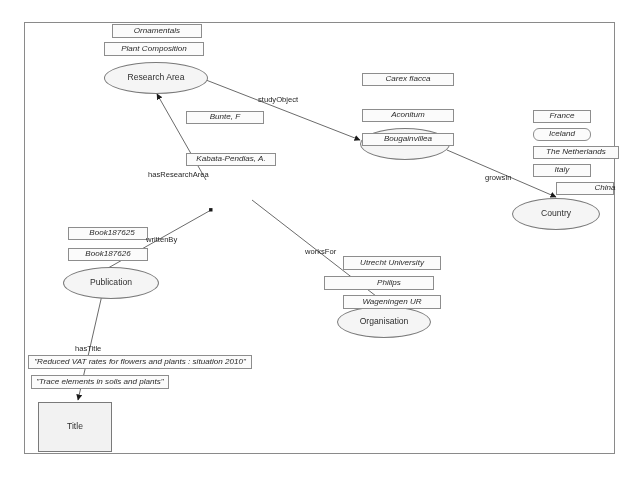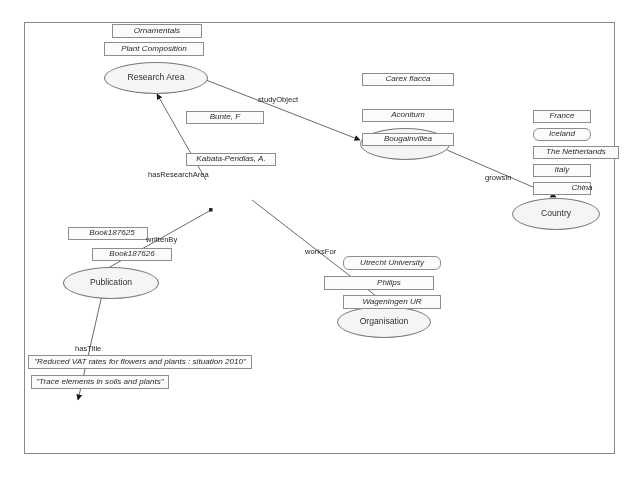--- a/index.html
+++ b/index.html
@@ -127,20 +127,23 @@
 
 
   <div class="node ellipse" style="left:63px;top:267px;width:96px;height:32px;">
     <span>Publication</span>
   </div>
 
   <div class="node ellipse" style="left:337px;top:306px;width:94px;height:32px;">
     <span>Organisation</span>
   </div>
 
+  <div class="node rect-class" style="left:38px;top:402px;width:74px;height:50px;">
+    <span>Title</span>
+  </div>
 
   <div class="inst" style="left:112px;top:24px;width:90px;height:14px;">
     <span>Ornamentals</span>
   </div>
 
   <div class="inst" style="left:104px;top:42px;width:100px;height:14px;">
     <span>Plant Composition</span>
   </div>
 
   <div class="inst" style="left:362px;top:73px;width:92px;height:13px;">
@@ -164,41 +167,41 @@
   </div>
 
   <div class="inst" style="left:533px;top:146px;width:86px;height:13px;">
     <span>The Netherlands</span>
   </div>
 
   <div class="inst" style="left:533px;top:164px;width:58px;height:13px;">
     <span>Italy</span>
   </div>
 
-  <div class="inst" style="left:533px;top:182px;width:58px;height:13px;padding-left:44px;">
+  <div class="inst" style="left:556px;top:182px;width:58px;height:13px;padding-left:44px;">
     <span>China</span>
   </div>
 
   <div class="inst" style="left:186px;top:111px;width:78px;height:13px;">
     <span>Bunte, F</span>
   </div>
 
   <div class="inst" style="left:186px;top:153px;width:90px;height:13px;">
     <span>Kabata-Pendias, A.</span>
   </div>
 
   <div class="inst" style="left:68px;top:227px;width:80px;height:13px;padding-left:12px;">
     <span>Book187625</span>
   </div>
 
-  <div class="inst" style="left:68px;top:248px;width:80px;height:13px;margin-left:24px;">
+  <div class="inst" style="left:68px;top:248px;width:80px;height:13px;">
     <span>Book187626</span>
   </div>
 
-  <div class="inst" style="left:343px;top:256px;width:98px;height:14px;border-radius:6px;">
+  <div class="inst" style="left:343px;top:256px;width:98px;height:14px;">
     <span>Utrecht University</span>
   </div>
 
   <div class="inst" style="left:324px;top:276px;width:110px;height:14px;padding-left:24px;">
     <span>Philips</span>
   </div>
 
   <div class="inst" style="left:343px;top:295px;width:98px;height:14px;align-items:center;">
     <span>Wageningen UR</span>
   </div>

